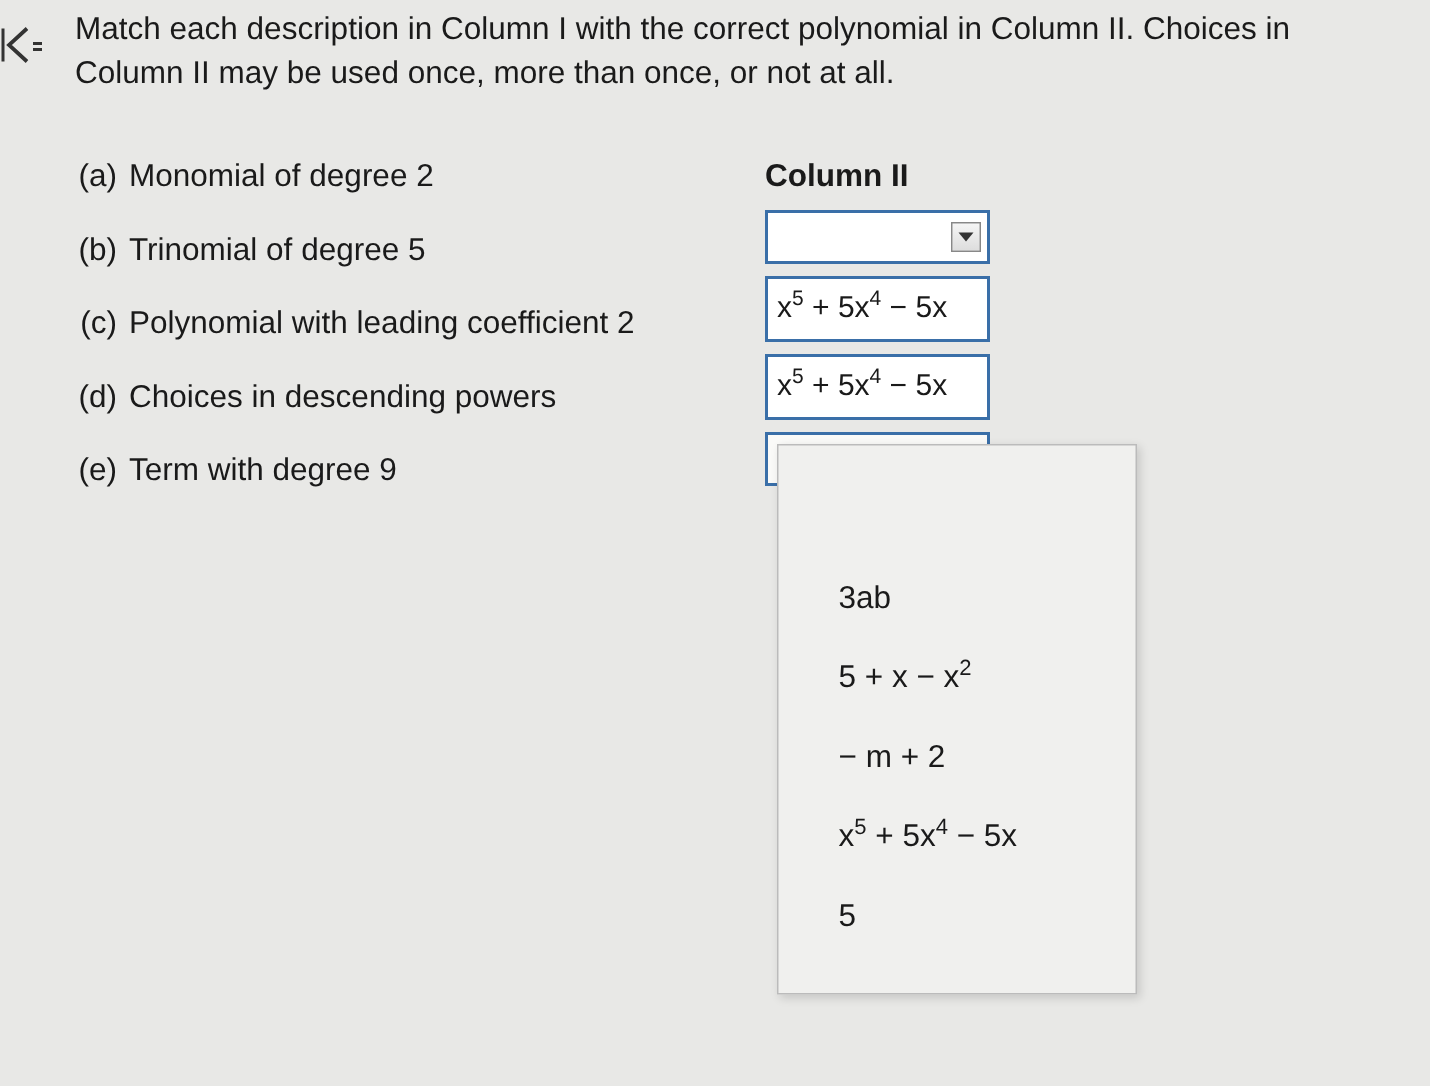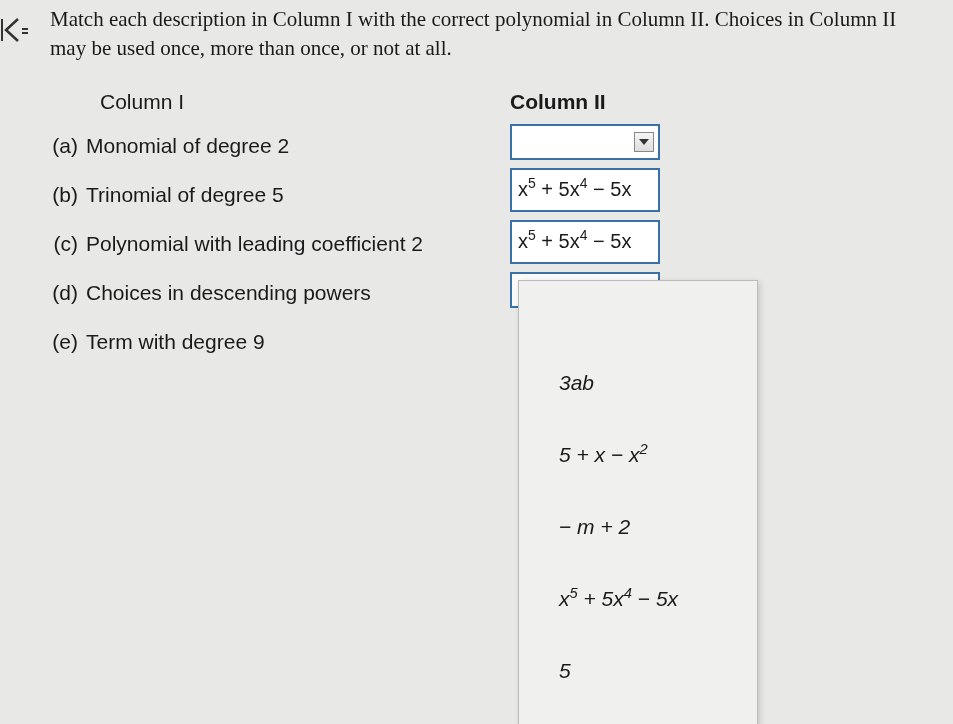--- a/index.html
+++ b/index.html
@@ -21,22 +21,21 @@
       left: 0;
       top: 15px;
       width: 30px;
       height: 30px;
     }
     .content {
       padding: 5px 30px 20px 50px;
     }
     .instructions {
       line-height: 1.4;
-      margin-bottom: 26px;
-      font-family: Liberation Serif, serif;
+      margin-bottom: 42px;
     }
     .columns {
       display: flex;
     }
     .col1 {
       width: 460px;
     }
     .col-header {
       margin-bottom: 20px;
       padding-left: 50px;
@@ -106,23 +105,22 @@
       position: absolute;
       left: 8px;
       top: 190px;
       width: 240px;
       background: #f0f0ee;
       border: 1px solid #bbb;
       box-shadow: 2px 2px 6px rgba(0,0,0,0.15);
       padding: 30px 40px 10px 40px;
     }
     .dropdown-list .opt {
-      margin: 48px 0;
+      margin: 29px 0;
       font-size: 21px;
-      font-style: italic;
     }
     .dropdown-list .opt:first-child {
       margin-top: 60px;
     }
   </style>
 </head>
 <body>
 
 <div class="nav-icon">
   <svg viewBox="0 0 30 30">
@@ -131,21 +129,20 @@
     <line x1="22" y1="14" x2="28" y2="14" stroke="#333" stroke-width="2"></line>
     <line x1="22" y1="18" x2="28" y2="18" stroke="#333" stroke-width="2"></line>
   </svg>
 </div>
 
 <div class="content">
   <p class="instructions">Match each description in Column I with the correct polynomial in Column II. Choices in Column II may be used once, more than once, or not at all.</p>
 
   <div class="columns">
     <div class="col1">
-      <div class="col-header">Column I</div>
 
       <div class="row">
         <span class="row-label">(a)</span>
         <span>Monomial of degree 2</span>
       </div>
       <div class="row">
         <span class="row-label">(b)</span>
         <span>Trinomial of degree 5</span>
       </div>
       <div class="row">

